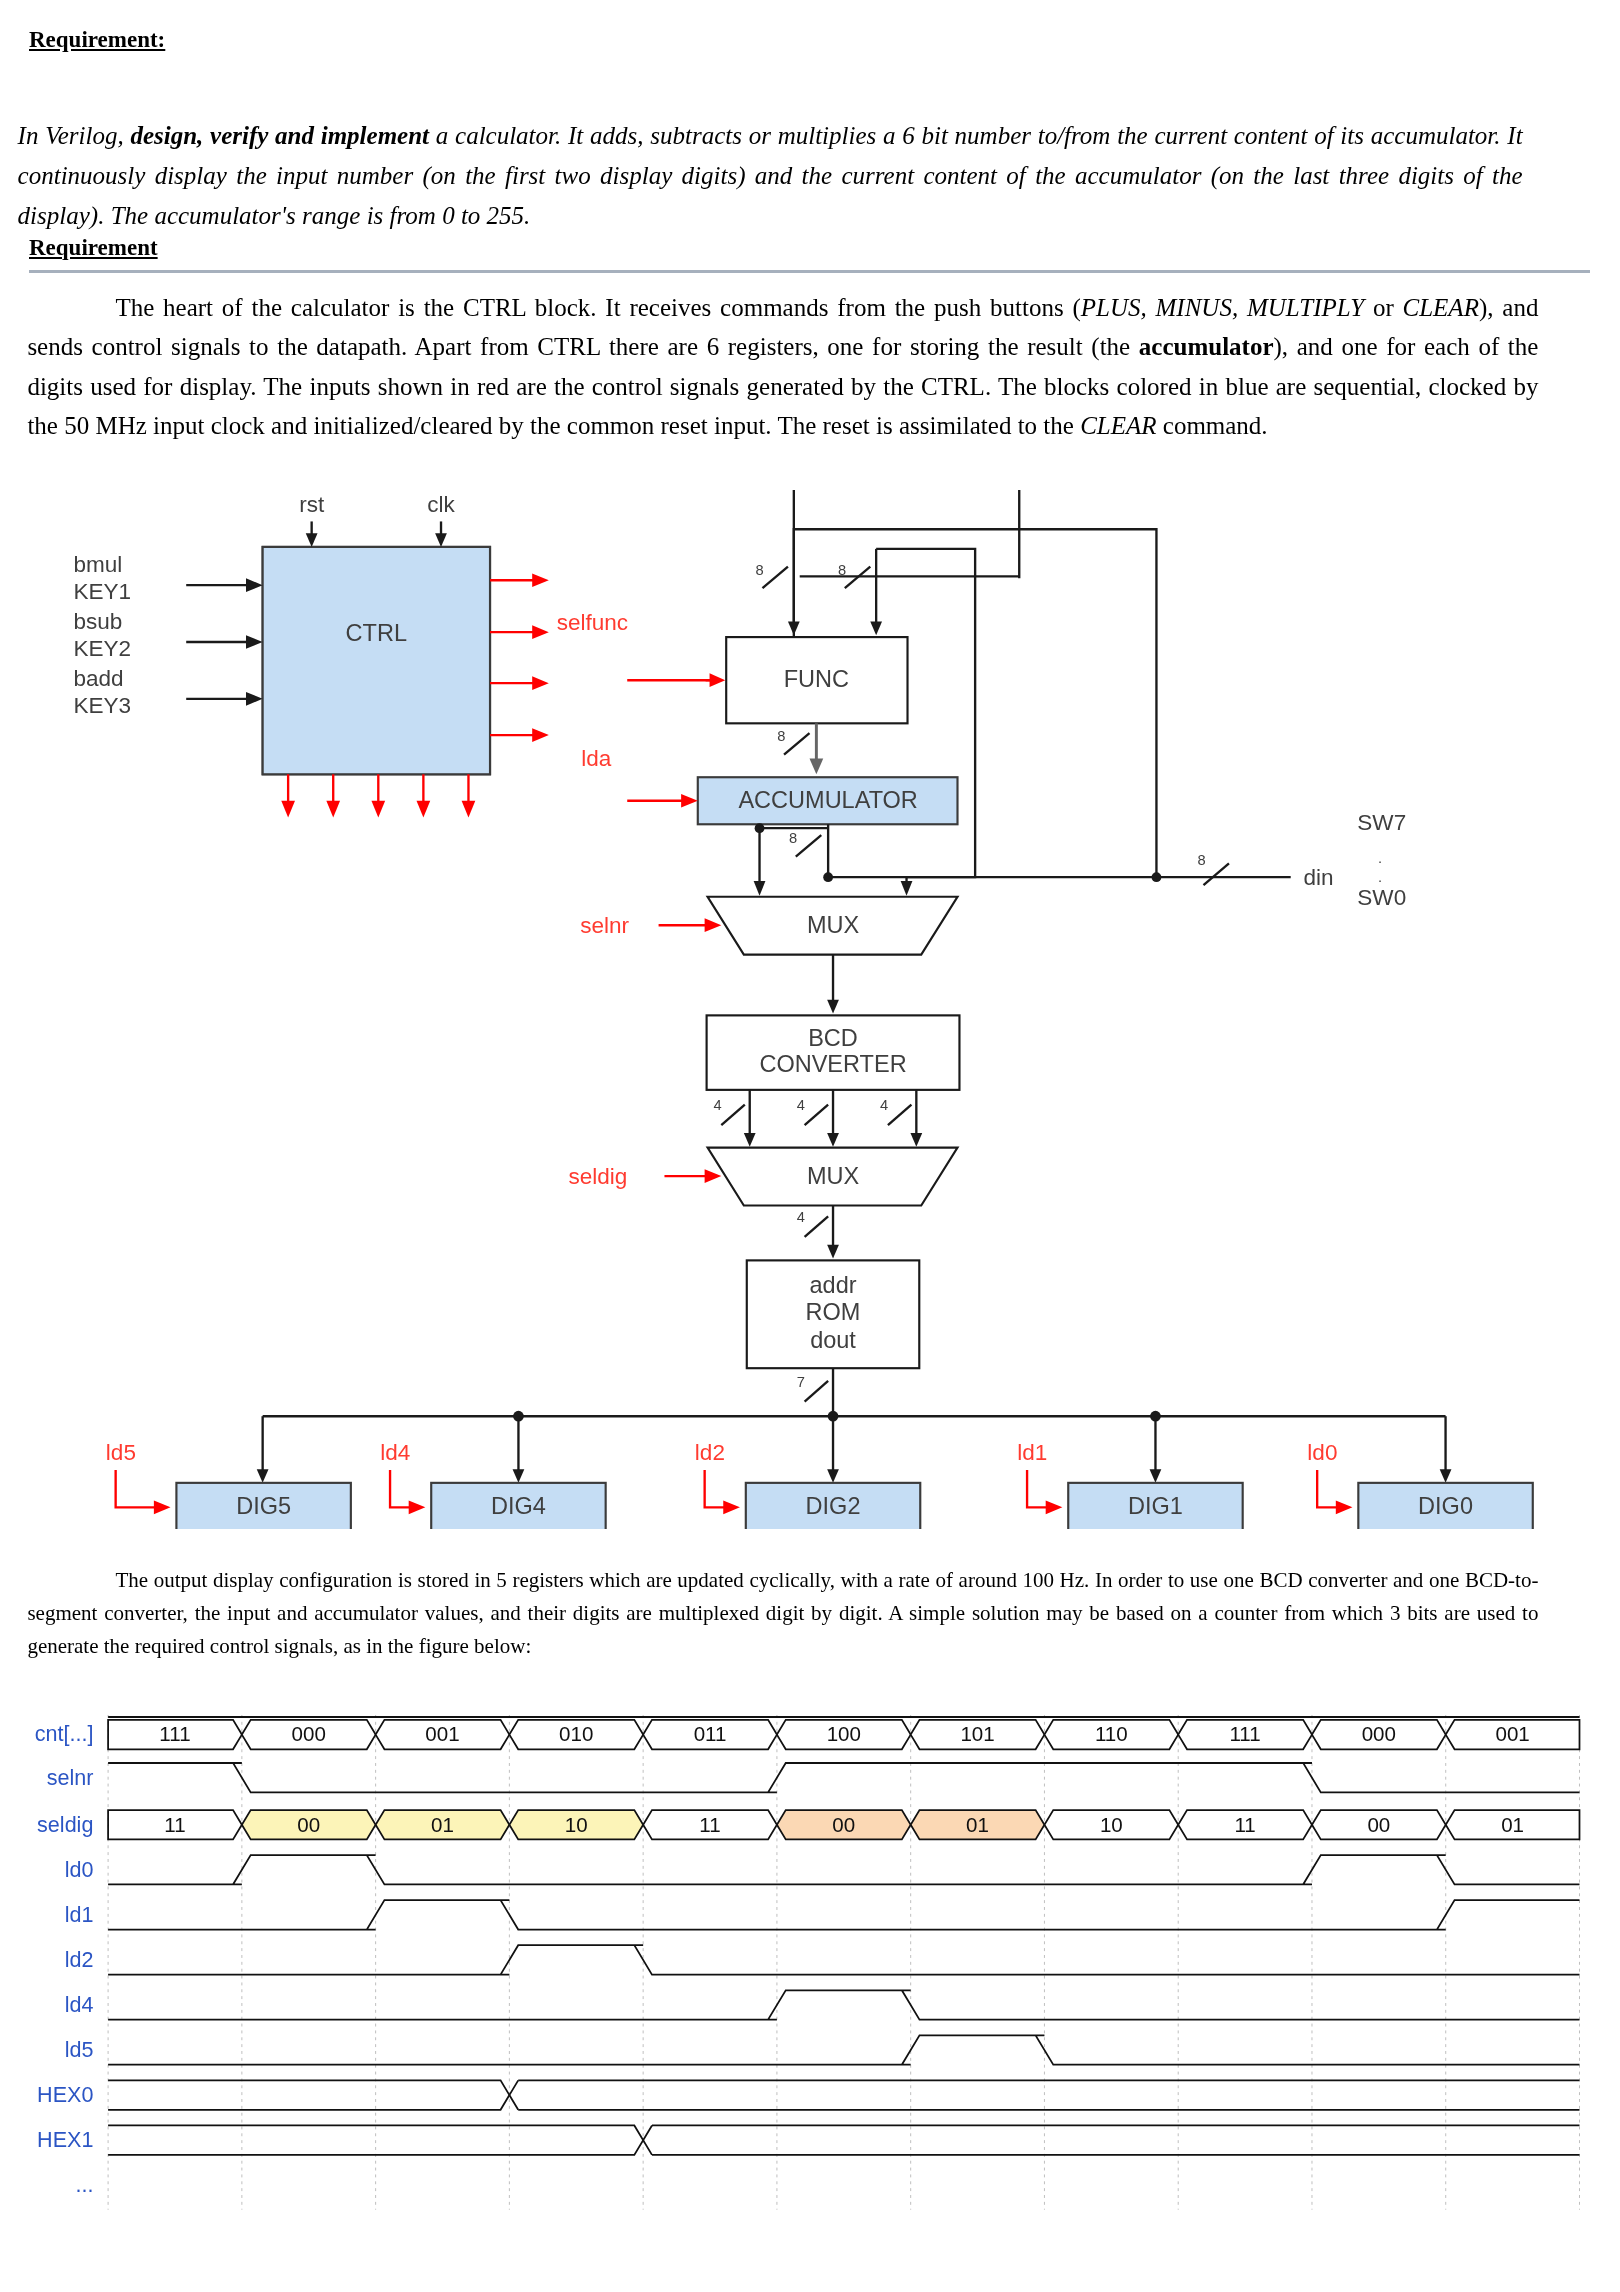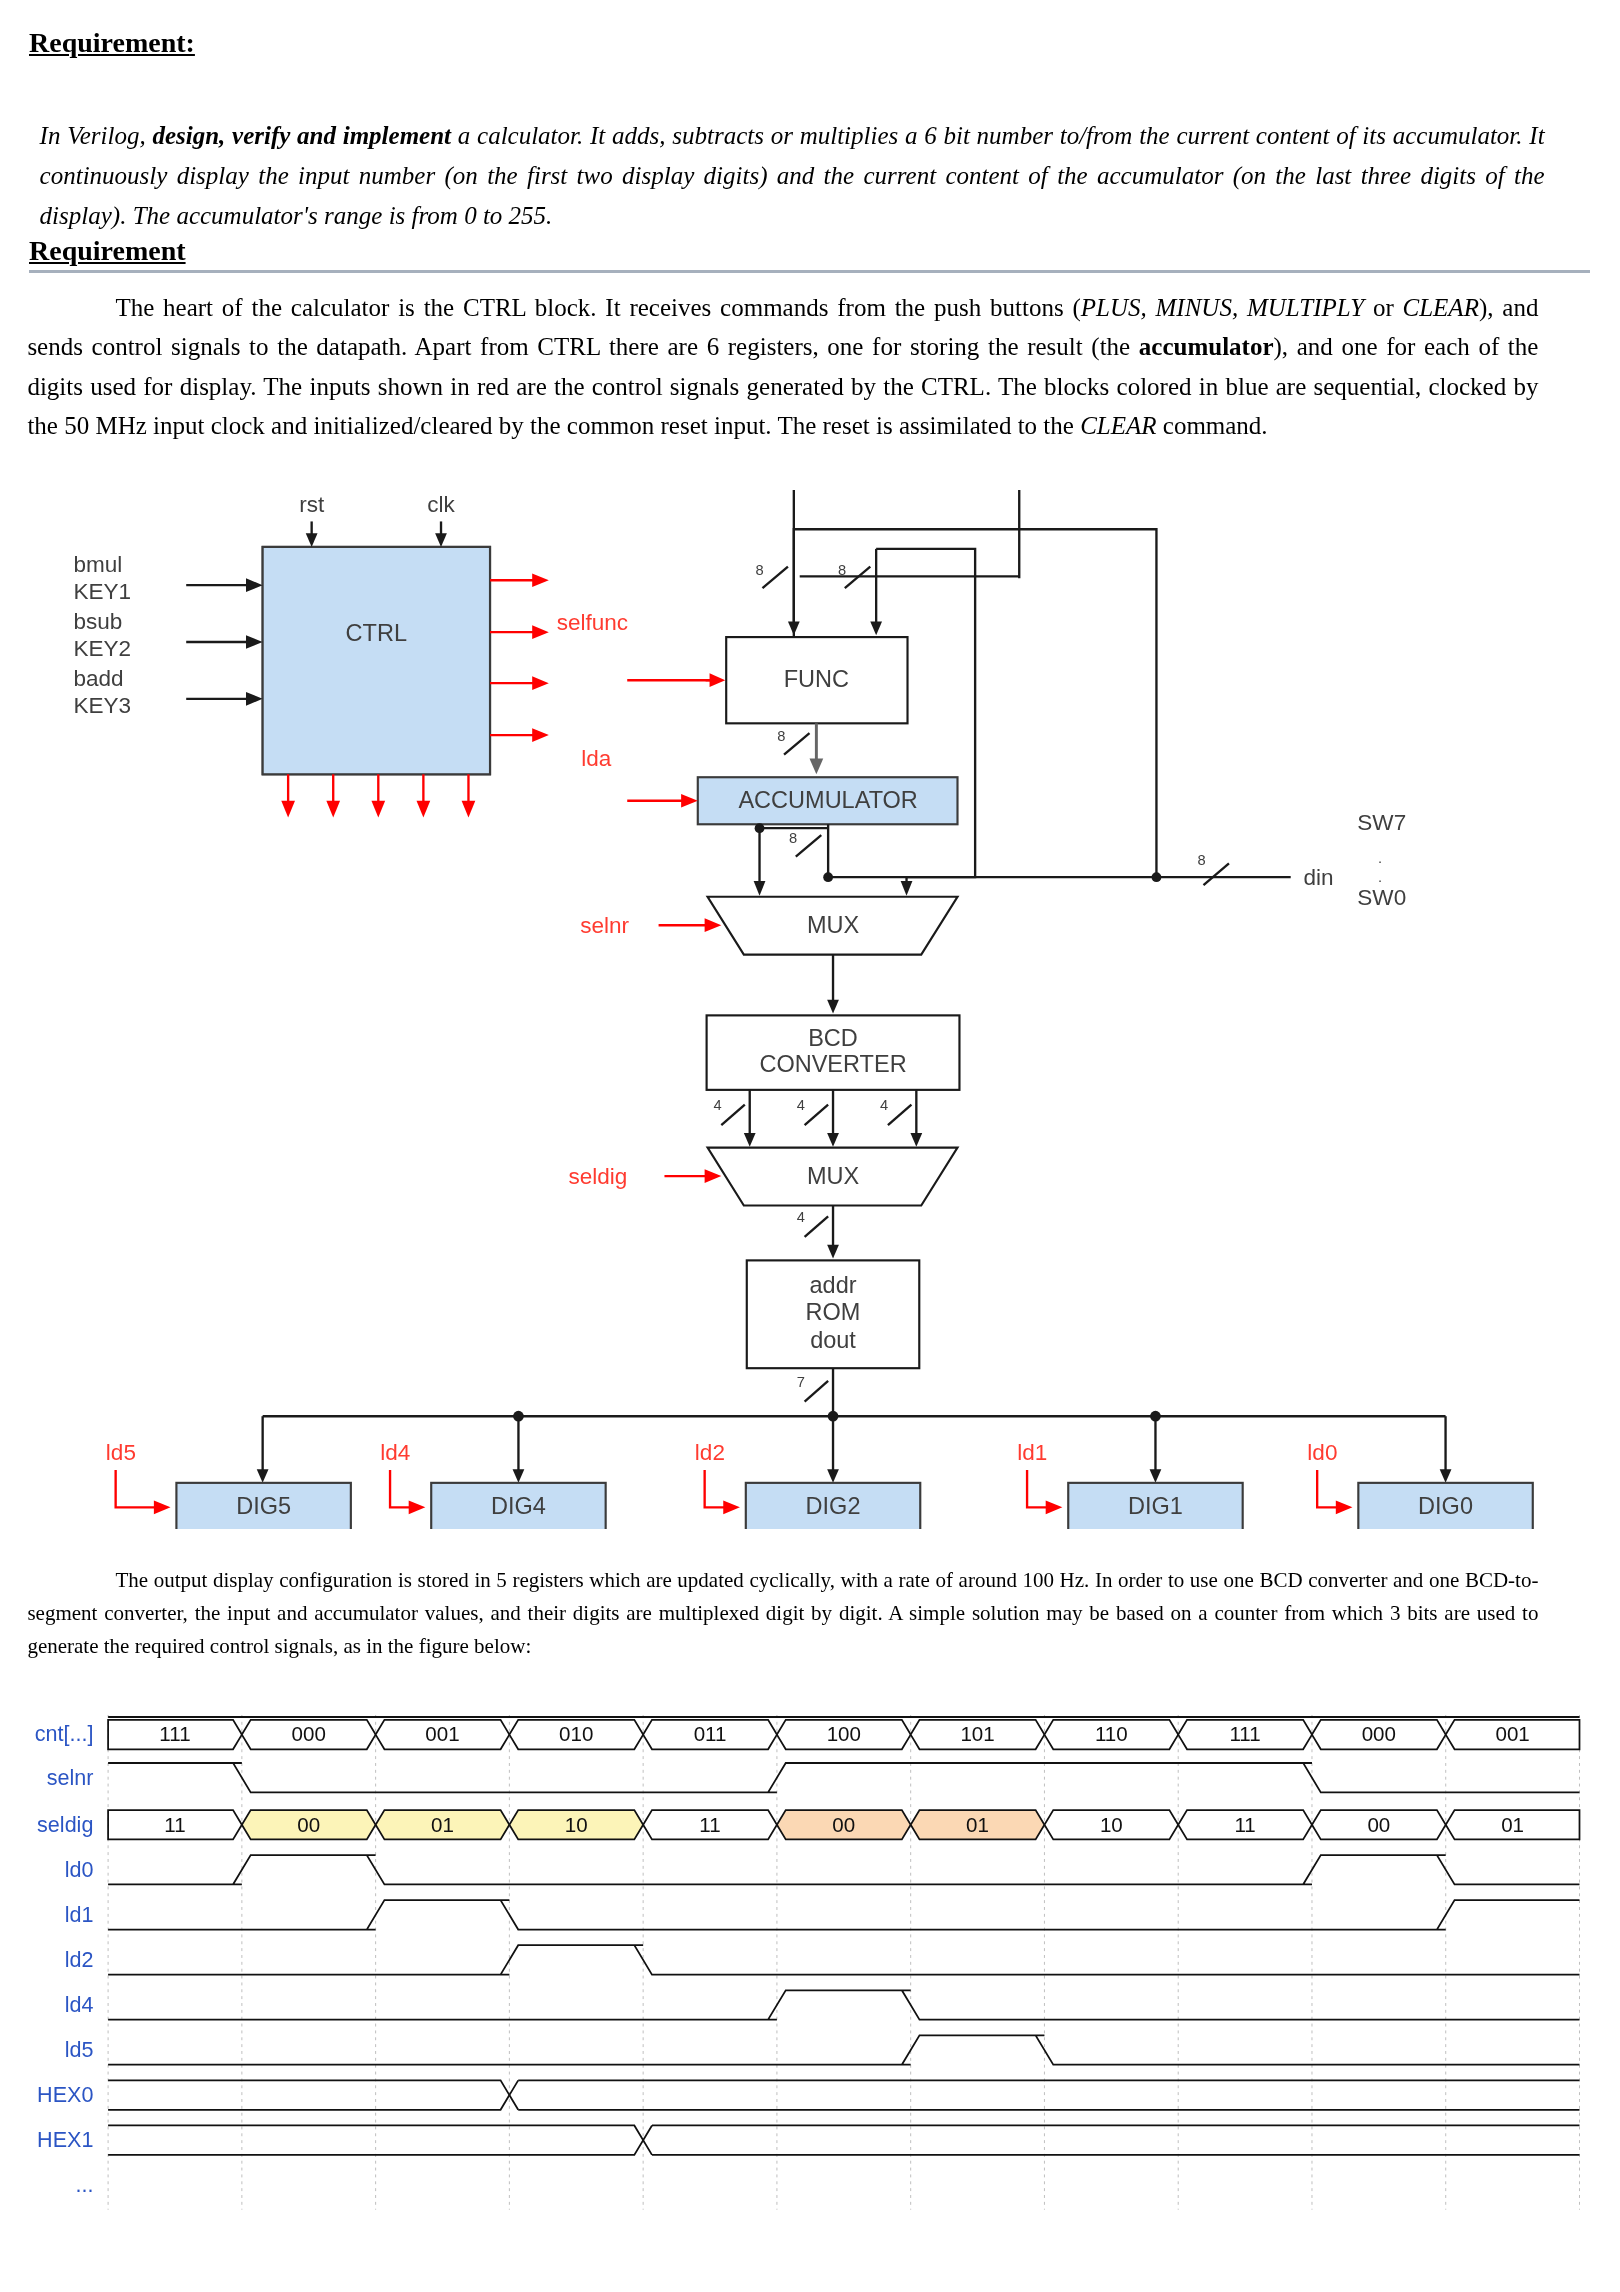--- a/index.html
+++ b/index.html
@@ -1,26 +1,26 @@
 <!DOCTYPE html>
 <html><head>
 <meta charset="utf-8">
 <style>
   html,body{margin:0;padding:0;background:#fff;}
   body{width:1620px;height:2293px;position:relative;
        font-family:"Liberation Serif",serif;color:#000;}
 
-  .hdg{font-family:"Liberation Serif",serif;font-weight:bold;font-size:28px;
+  .hdg{font-family:"Liberation Serif",serif;font-weight:bold;font-size:23px;
        text-decoration:underline;margin:0;padding:0;}
   .ital{font-style:italic;}
   .b{font-weight:bold;}
 
   #requirement-heading{position:absolute;left:29px;top:27.4px;}
   #requirement-text{position:absolute;left:17.6px;top:116px;width:1505px;
-                    font-style:italic;text-align:justify;font-size:25px;line-height:1.59;margin-left:22px;}
+                    font-style:italic;text-align:justify;font-size:25px;line-height:1.59;}
   #description-heading{position:absolute;left:29px;top:235px;}
   .rule{position:absolute;left:29px;top:270px;width:1561px;height:2.9px;background:#a6b0bd;}
 
   #description-text{position:absolute;left:27.4px;top:288px;width:1511px;
                     font-size:25px;line-height:1.57;text-align:justify;}
   #description-text .ind{display:inline-block;width:88px;}
 
   #para2{position:absolute;left:27.4px;top:1564px;width:1511px;
          font-size:21px;line-height:1.57;text-align:justify;}
   #para2 .ind{display:inline-block;width:88px;}

